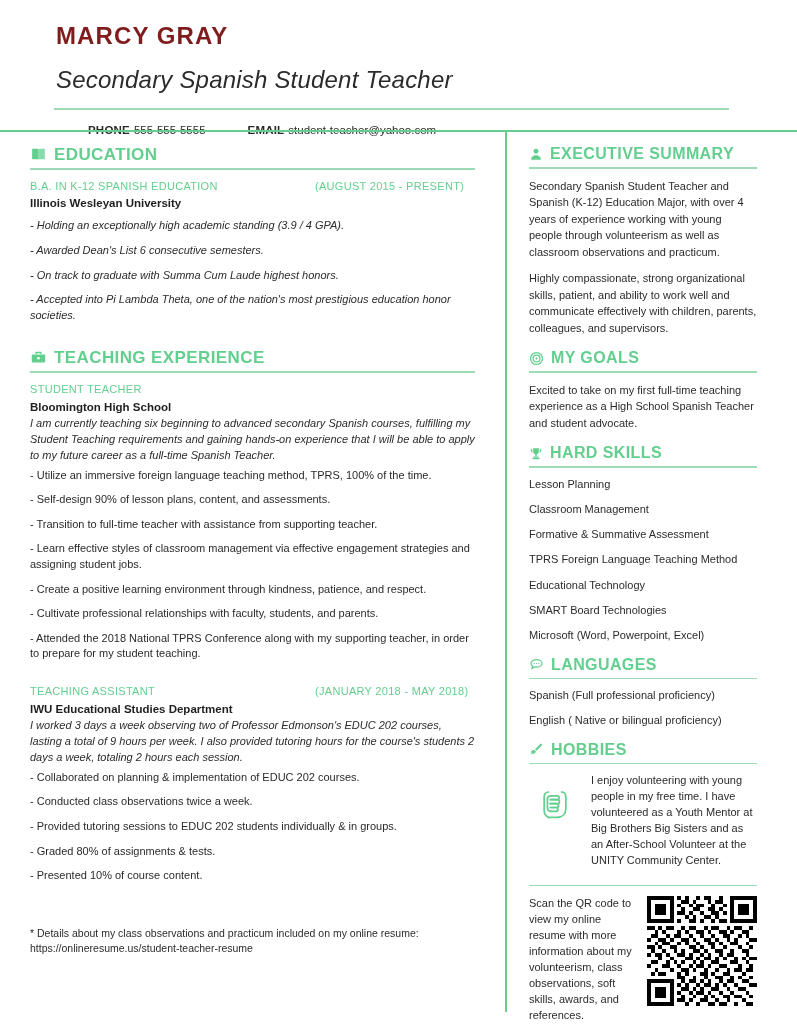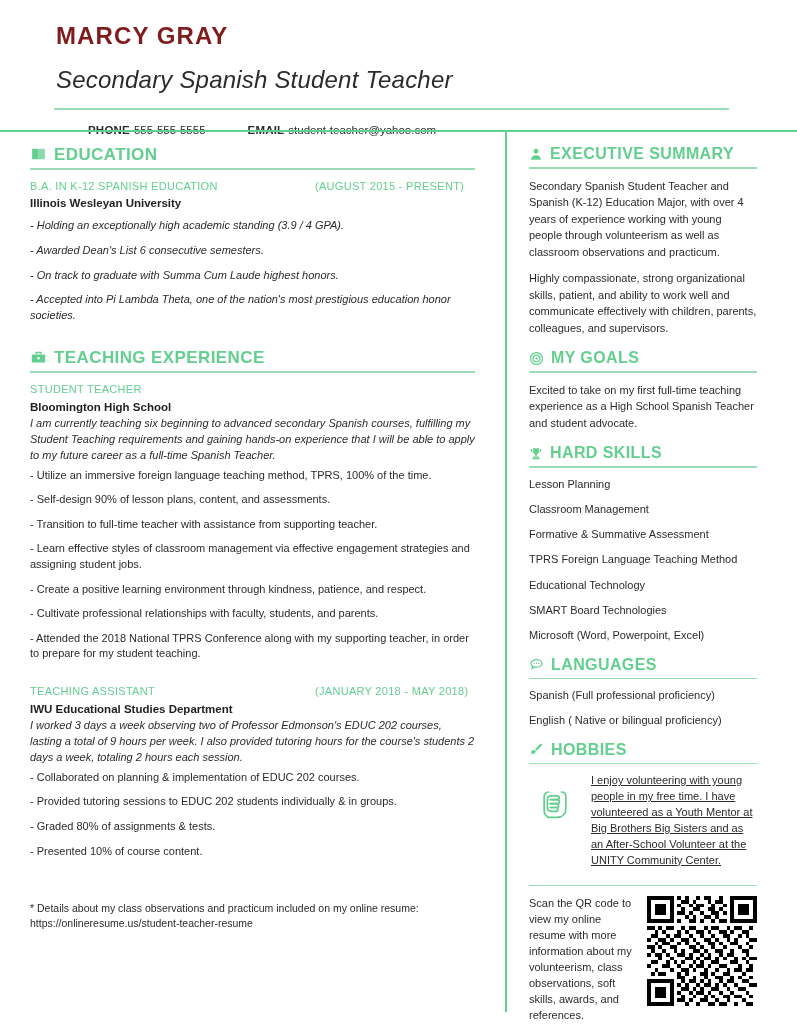--- a/index.html
+++ b/index.html
@@ -186,21 +186,20 @@
     margin-bottom: 11px;
     color: #2b2b2b;
   }
   .sec-block { margin-bottom: 14px; }
 
   .hobby-row {
     display: flex;
     gap: 10px;
     align-items: flex-start;
     margin-top: 4px;
-    text-decoration: underline;
   }
   .hobby-icon { flex: 0 0 auto; padding-top: 6px; }
   .hobby-text {
     font-size: 11px;
     line-height: 1.45;
   }
 
   .qr-rule {
     height: 1.5px;
     background: #9bdcb6;
@@ -296,20 +295,21 @@
         </div>
 
         <div class="entry" style="margin-top:22px;">
           <div class="entry-top">
             <span class="entry-role">TEACHING ASSISTANT</span>
             <span class="entry-date">(JANUARY 2018 - MAY 2018)</span>
           </div>
           <div class="entry-org">IWU Educational Studies Department</div>
           <div class="entry-desc">I worked 3 days a week observing two of Professor Edmonson's EDUC 202 courses, lasting a total of 9 hours per week. I also provided tutoring hours for the course's students 2 days a week, totaling 2 hours each session.</div>
           <div class="bullet">- Collaborated on planning &amp; implementation of EDUC 202 courses.</div>
+          <div class="bullet">- Conducted class observations twice a week.</div>
           <div class="bullet">- Provided tutoring sessions to EDUC 202 students individually &amp; in groups.</div>
           <div class="bullet">- Graded 80% of assignments &amp; tests.</div>
           <div class="bullet">- Presented 10% of course content.</div>
         </div>
       </div>
 
       <div class="footnote">* Details about my class observations and practicum included on my online resume: https://onlineresume.us/student-teacher-resume</div>
     </div>
 
     <div class="divider"></div>

